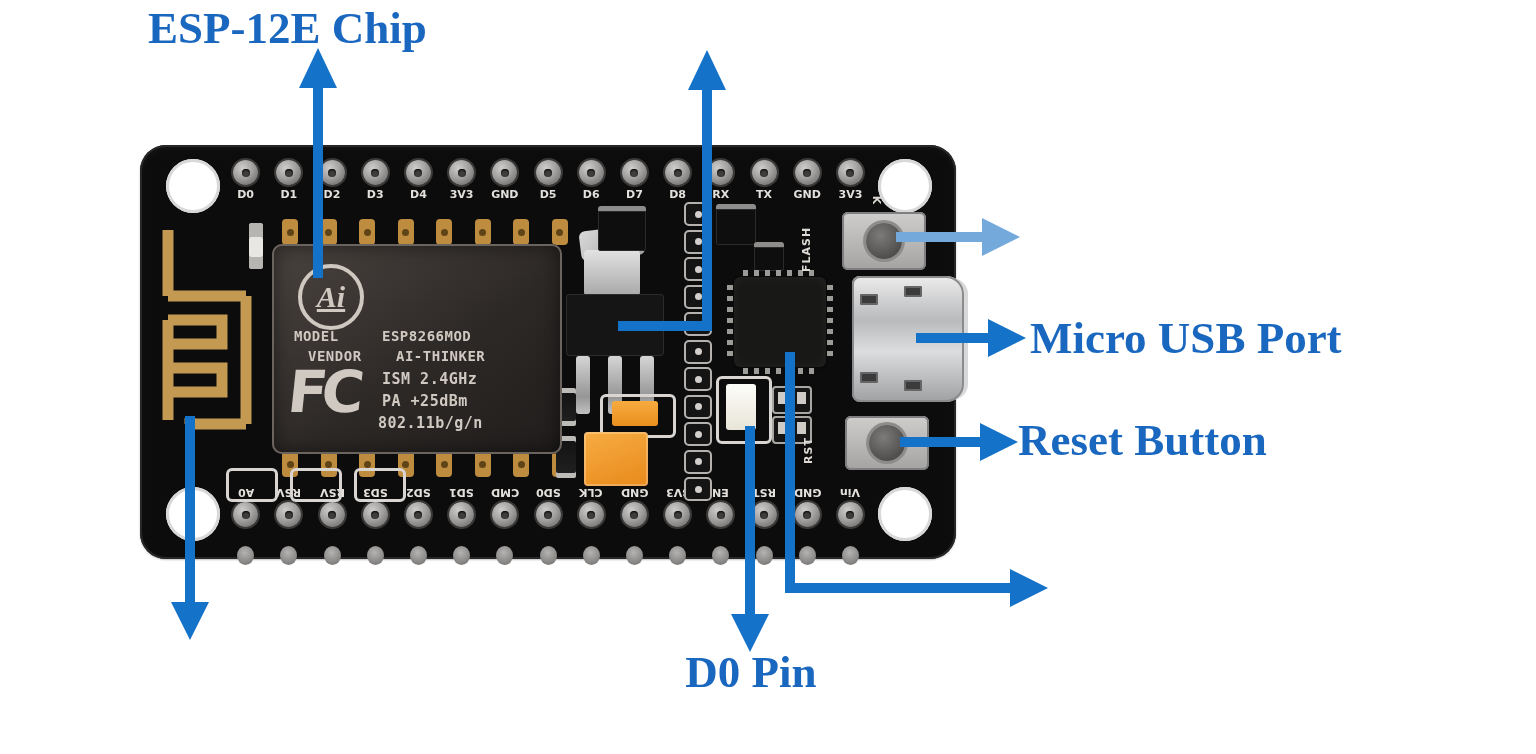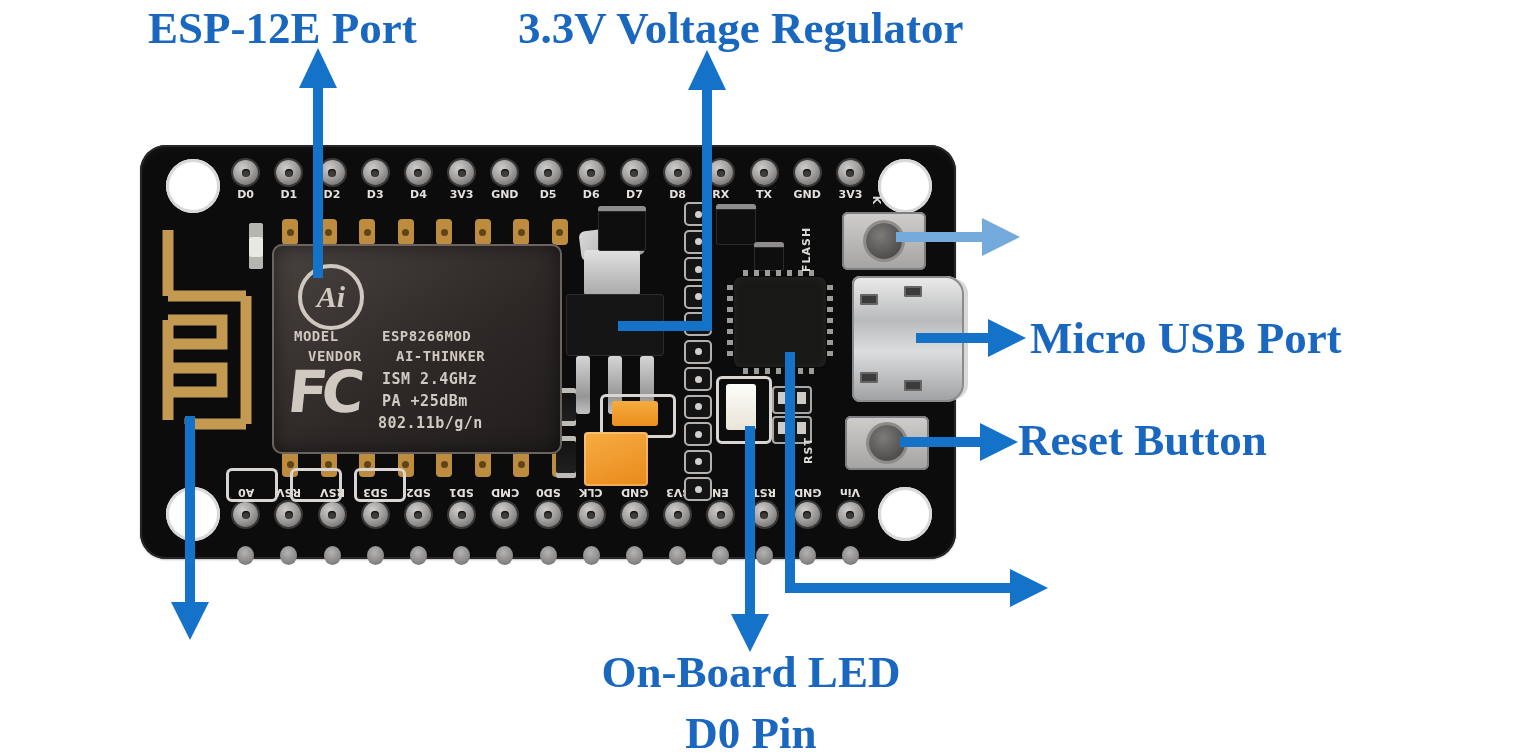--- a/index.html
+++ b/index.html
@@ -39,21 +39,21 @@
 
   
   .castellation{position:absolute;width:16px;height:26px;background:#bd8c3f;border-radius:4px;z-index:2;}
   .castellation::after{content:"";position:absolute;left:50%;top:50%;width:7px;height:7px;margin:-3.5px;
         border-radius:50%;background:#5f4417;}
   #shield{position:absolute;left:272px;top:244px;width:290px;height:210px;z-index:3;border-radius:10px;
         background:linear-gradient(145deg,#4a4440,#2d2927 55%,#201d1c);
         box-shadow:inset 0 0 0 2px #6b635e, inset 0 0 22px rgba(0,0,0,.6);color:#d0c9c1;}
   #ai-logo{position:absolute;left:26px;top:20px;width:58px;height:58px;border:4px solid #cfc8c0;
         border-radius:50%;display:flex;align-items:center;justify-content:center;
-        font:700 italic 30px "Liberation Serif",serif;}
+        font:700 italic 30px "Liberation Serif",serif;text-decoration:underline;}
   .wifi-pill{position:absolute;height:54px;width:80px;border:4px solid #cfc8c0;border-radius:28px;
         display:flex;align-items:center;justify-content:center;font:700 33px "DejaVu Sans",sans-serif;}
   #wi-pill{left:98px;top:13px;}
   #fi-pill{left:192px;top:9px;}
   .mod-row{position:absolute;left:22px;display:flex;font:700 14px "DejaVu Sans Mono",monospace;
         letter-spacing:.5px;}
   .mod-row .k{width:88px;}
   #fcc-logo{position:absolute;left:16px;top:114px;font:800 58px "DejaVu Sans",sans-serif;
         letter-spacing:-6px;transform:skewX(-6deg);}
   .mod-spec{position:absolute;font:700 15px "DejaVu Sans Mono",monospace;letter-spacing:.5px;}
@@ -410,23 +410,21 @@
       <polygon points="750,652 731,614 769,614" stroke="none"></polygon>
       <line x1="190" y1="416" x2="190" y2="606"></line>
       <polygon points="190,640 171,602 209,602" stroke="none"></polygon>
     </g>
     <g stroke="#74a9db" stroke-width="10" fill="#74a9db">
       <line x1="896" y1="237" x2="986" y2="237"></line>
       <polygon points="1020,237 982,218 982,256" stroke="none"></polygon>
     </g>
   </svg>
 
-  <div class="callout" style="left:148px;top:4px;">ESP-12E Port</div>
-  <div class="callout" style="left:518px;top:4px;">3.3V Voltage Regulator</div>
+  <div class="callout" style="left:148px;top:4px;">ESP-12E Chip</div>
   <div class="callout" style="left:1018px;top:416px;">Reset Button</div>
   <div class="callout" style="left:1030px;top:314px;">Micro USB Port</div>
   <div class="callout center" style="left:1030px;top:534px;width:506px;line-height:63px;">
   </div>
   <div class="callout center" style="left:556px;top:642px;width:390px;line-height:61px;">
-    <div>On-Board LED</div>
     <div>D0 Pin</div>
   </div>
 </div>
 
 </body></html>

